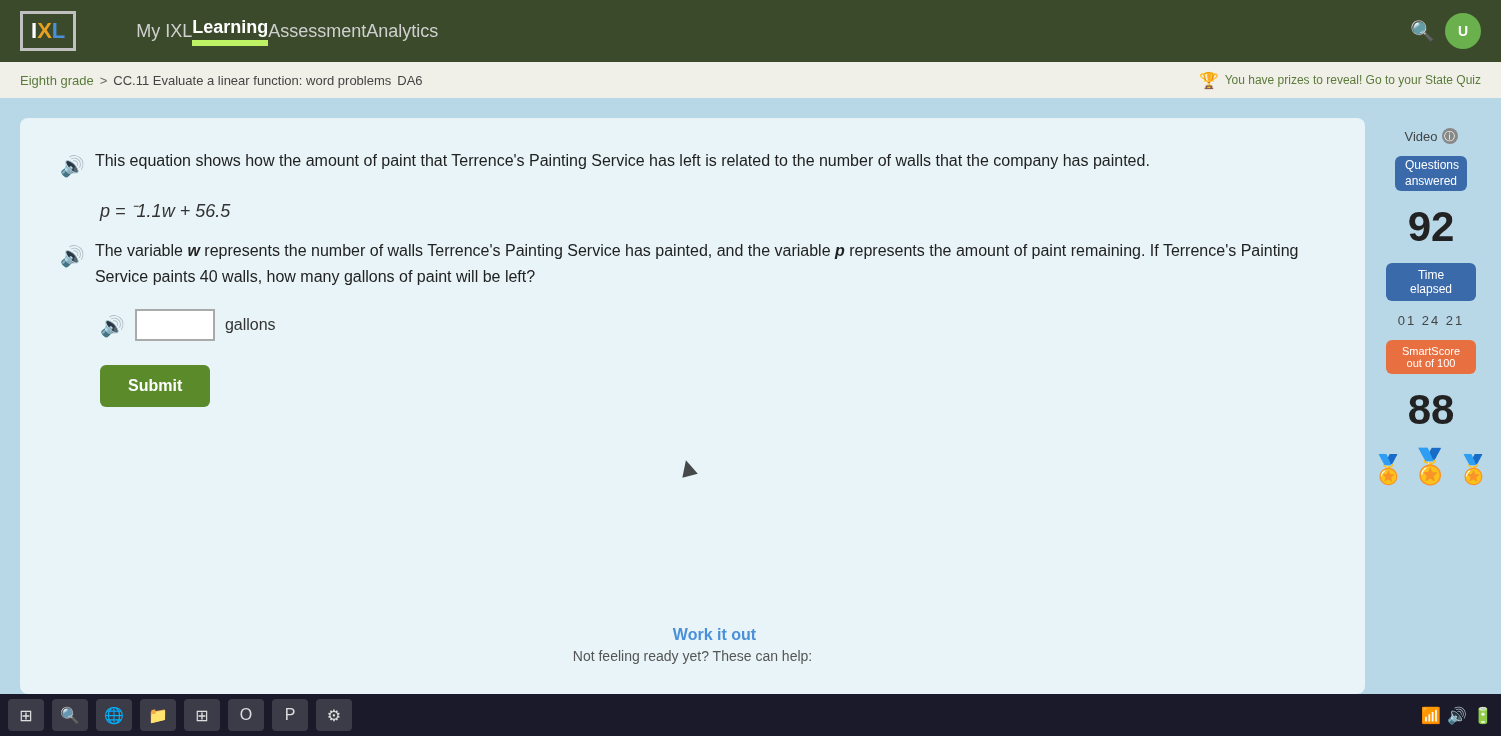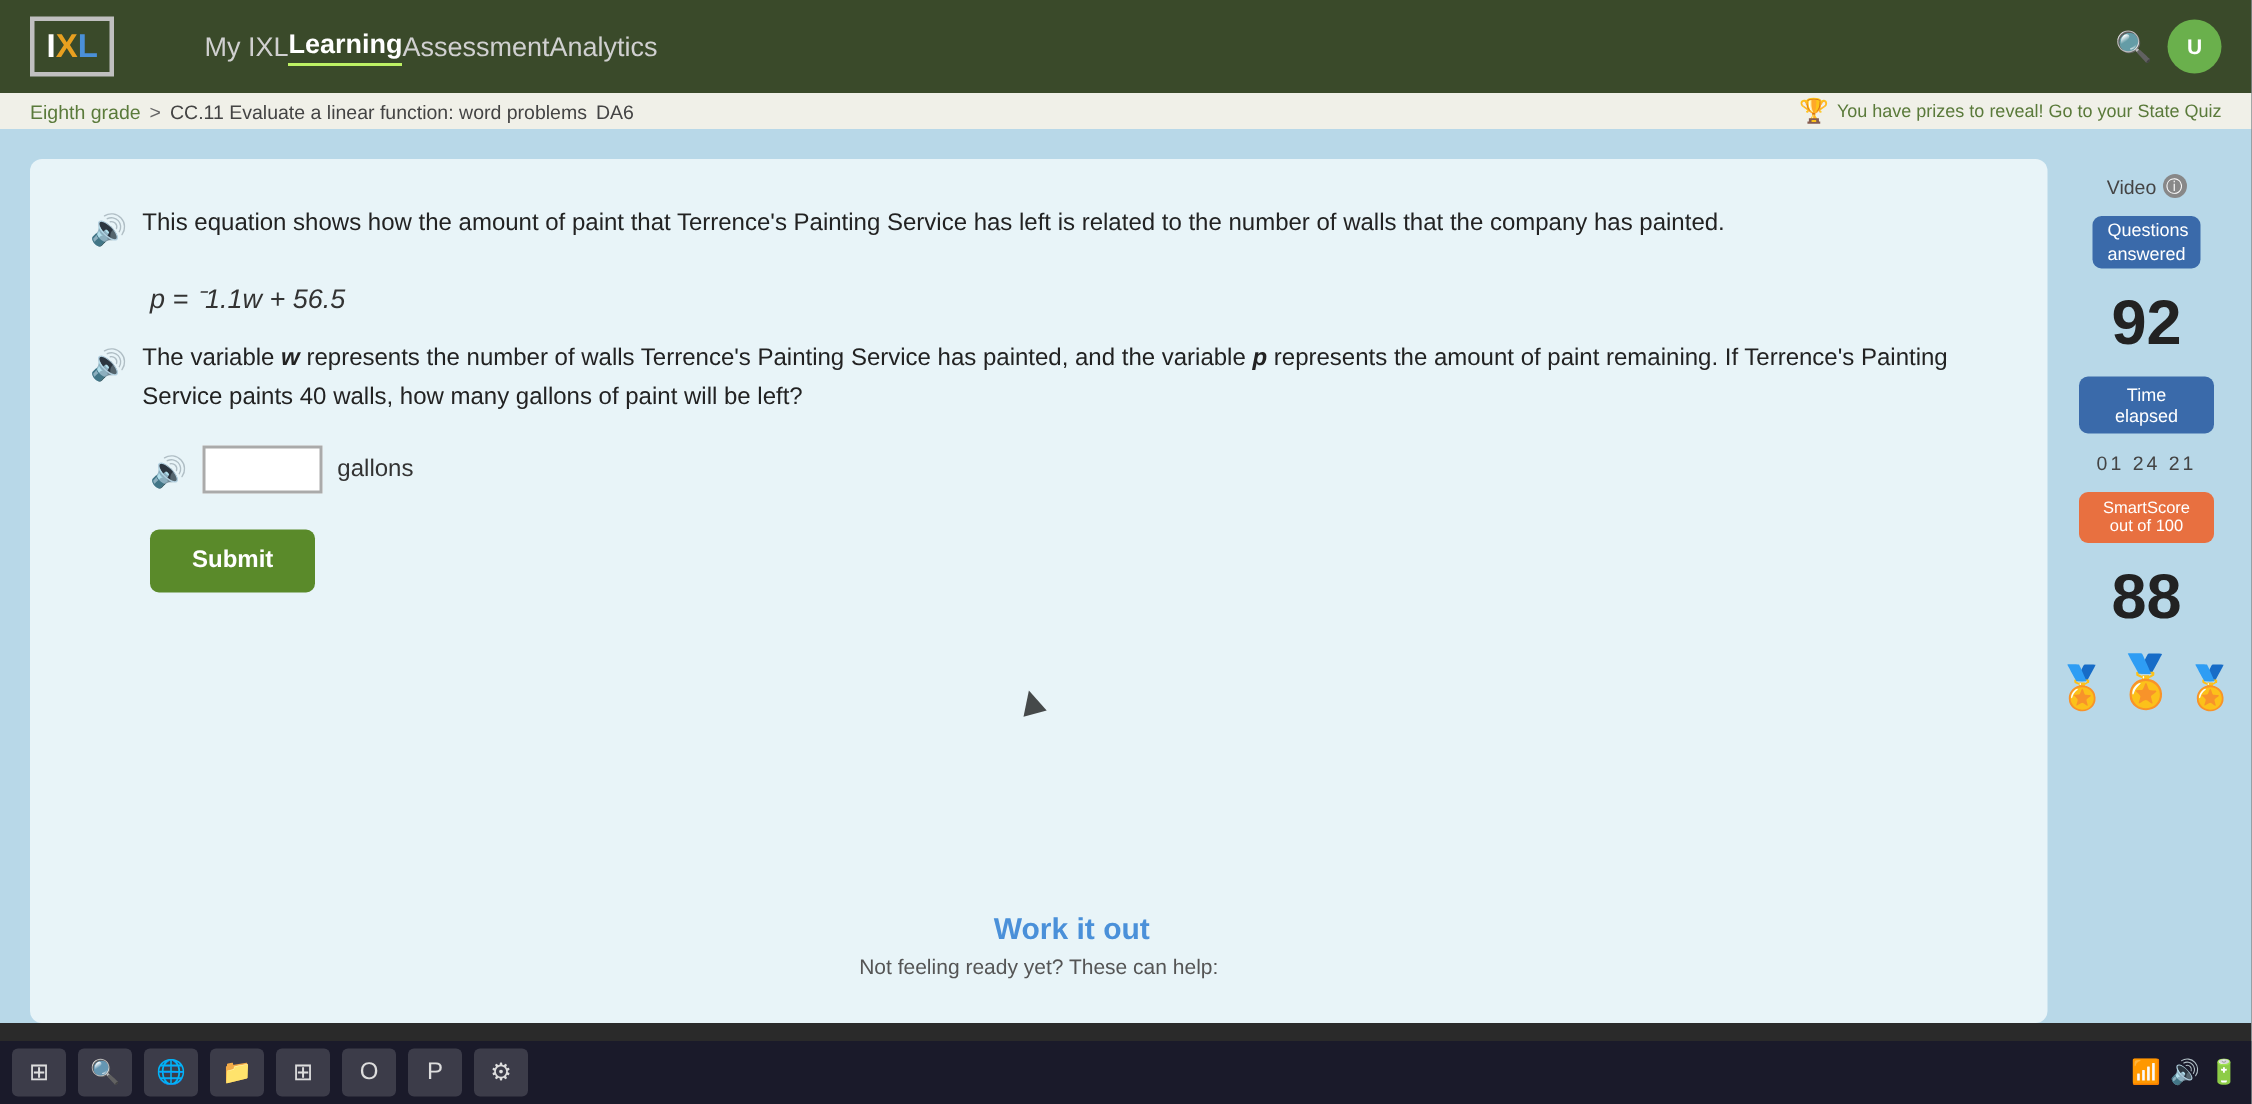--- a/index.html
+++ b/index.html
@@ -40,21 +40,21 @@
     }
     .nav-link {
       color: #d0d0d0;
       font-size: 18px;
       text-decoration: none;
       cursor: pointer;
     }
     .nav-link.active {
       color: #ffffff;
       font-weight: bold;
-      border-bottom: 2px solid #bef264;
+      border-bottom: 6px solid #bef264;
       padding-bottom: 2px;
     }
     .nav-right {
       margin-left: auto;
       display: flex;
       align-items: center;
       gap: 10px;
     }
     .search-icon-nav {
       color: #aaa;
@@ -69,21 +69,21 @@
       align-items: center;
       justify-content: center;
       color: white;
       font-weight: bold;
       font-size: 14px;
     }
 
     
     .breadcrumb-bar {
       background: #f0f0e8;
-      height: 24px;
+      height: 36px;
       display: flex;
       align-items: center;
       padding: 0 20px;
       font-size: 13px;
       color: #444;
       gap: 6px;
     }
     .breadcrumb-link {
       color: #5a7a3a;
       cursor: pointer;
@@ -190,21 +190,21 @@
 
     .work-it-out {
       position: absolute;
       bottom: 30px;
       left: 50%;
       transform: translateX(-50%);
       text-align: center;
     }
     .work-it-out-link {
       color: #4a90d9;
-      font-size: 20px;
+      font-size: 16px;
       font-weight: bold;
       cursor: pointer;
       text-decoration: none;
       margin-left: 44px;
     }
     .not-ready-text {
       color: #555;
       font-size: 14px;
       margin-top: 4px;
     }

